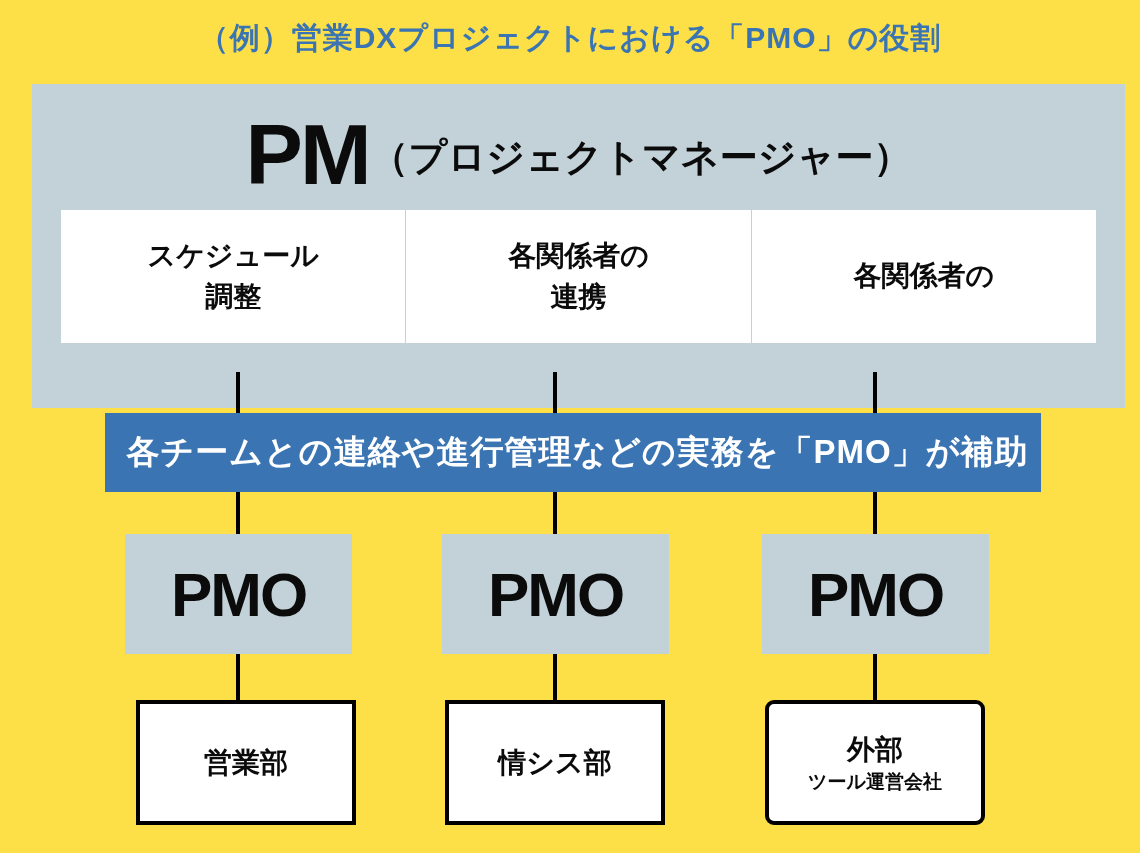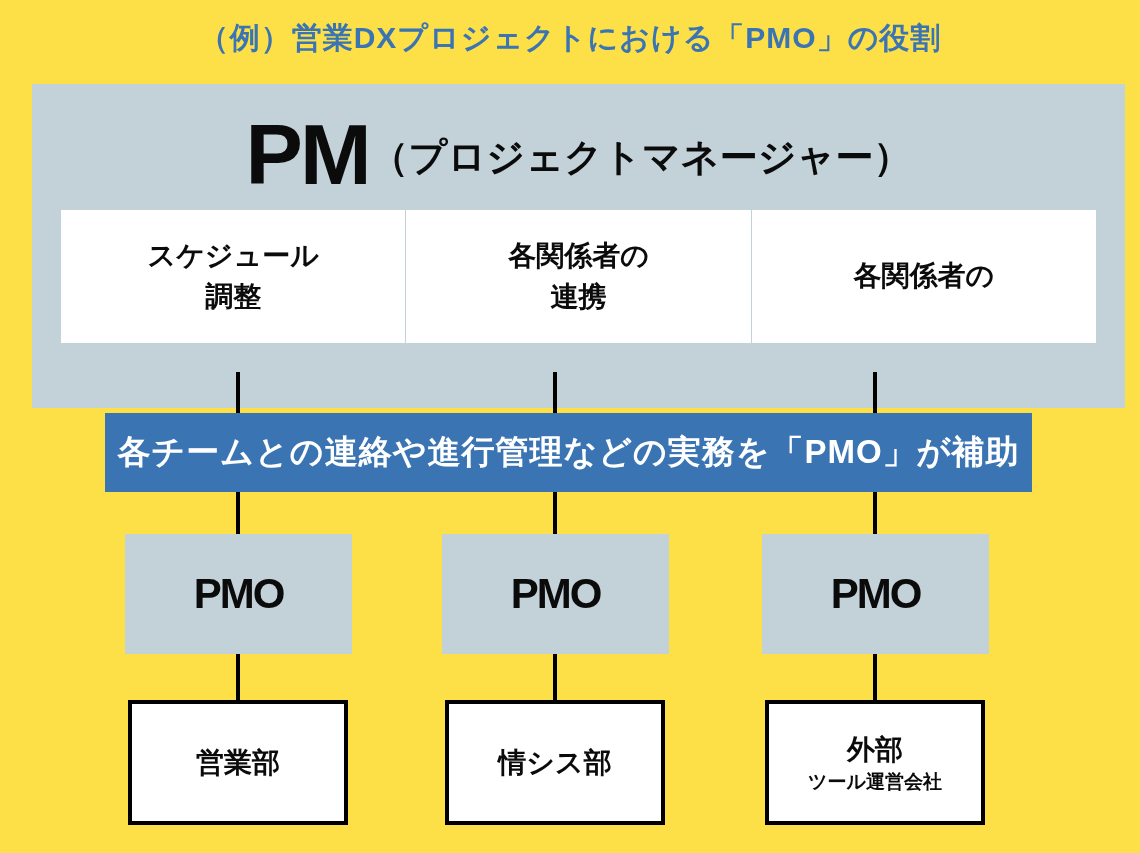--- a/index.html
+++ b/index.html
@@ -99,32 +99,33 @@
     height: 79px;
     background: var(--accent, #3a74b2);
     display: flex;
     align-items: center;
     justify-content: center;
     color: #ffffff;
     font-size: 33px;
     font-weight: 800;
     letter-spacing: 1px;
     white-space: nowrap;
+    padding-left: 9px;
   }
   
   .pmo-box {
     position: absolute;
     top: 534px;
     width: 227px;
     height: 120px;
     background: var(--panel, #c2d2d8);
     display: flex;
     align-items: center;
     justify-content: center;
-    font-size: 42px;
+    font-size: 62px;
     font-weight: 900;
     letter-spacing: -2px;
     color: #0b0b0b;
   }
   
   .team-box {
     position: absolute;
     top: 700px;
     width: 220px;
     height: 125px;
@@ -189,26 +190,26 @@
     <span>PMO</span>
   </div>
   <div class="pmo-box" style="left:762px;">
     <span>PMO</span>
   </div>
 
   <div class="vline" style="left:236px; top:654px; height:46px;"></div>
   <div class="vline" style="left:553px; top:654px; height:46px;"></div>
   <div class="vline" style="left:873px; top:654px; height:46px;"></div>
 
-  <div class="team-box" style="left:128px;">
+  <div class="team-box" style="left:136px;">
     <span class="team-line1">営業部</span>
 
   </div>
   <div class="team-box" style="left:445px;">
     <span class="team-line1">情シス部</span>
 
   </div>
-  <div class="team-box" style="left:765px;">
+  <div class="team-box" style="left:765px;border-radius:9px;">
     <span class="team-line1">外部</span>
     <span class="team-line2">ツール運営会社</span>
   </div>
 
 </div>
 
 </body></html>

